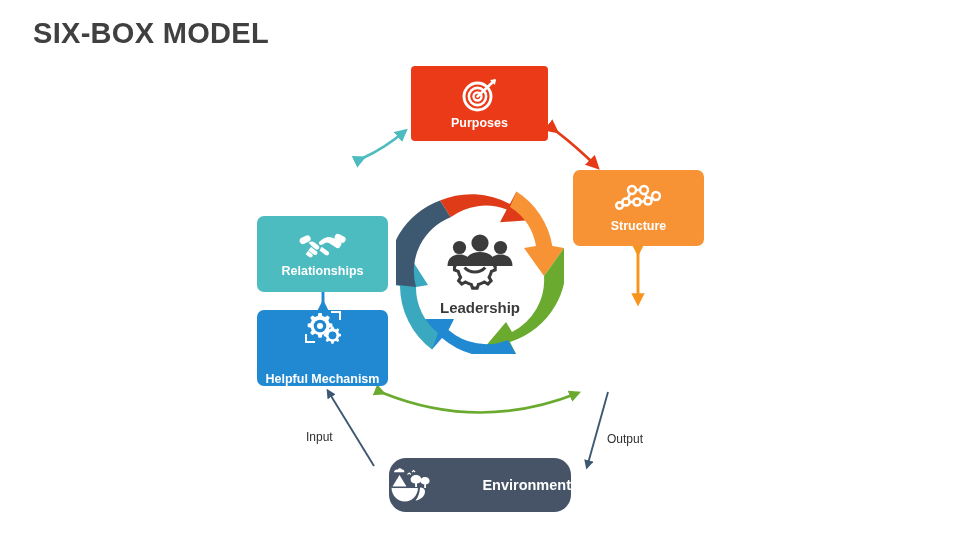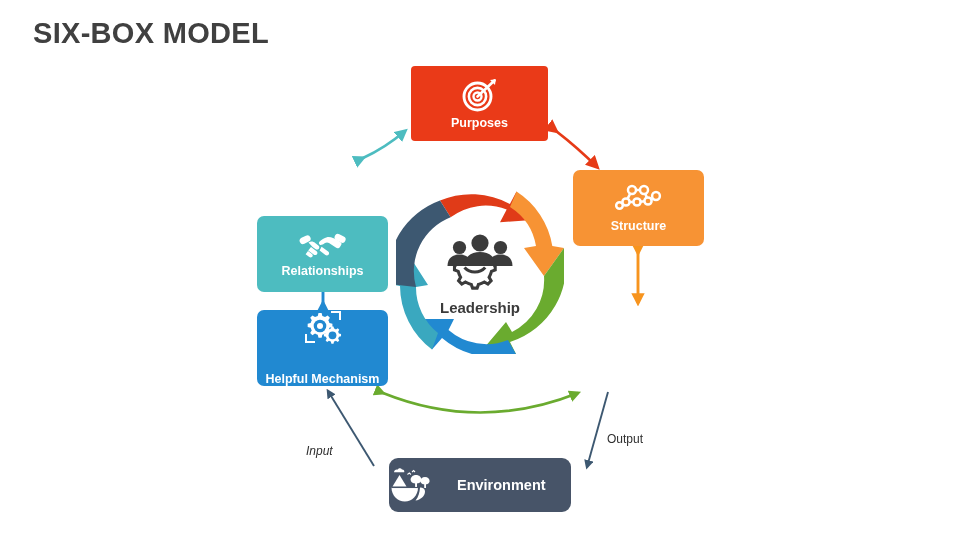--- a/index.html
+++ b/index.html
@@ -27,40 +27,40 @@
     text-align:center;white-space:nowrap;margin-top:4px;
   }
 
   #node-purposes   {left:411px;top:66px; width:137px;height:75px;background:#ea3a18;}
   #node-structure  {left:573px;top:170px;width:131px;height:76px;background:#f79334;border-radius:7px;}
   #node-rewards    {left:573px;top:310px;width:131px;height:76px;background:#6aab2f;border-radius:5px;}
   #node-helpful    {left:257px;top:310px;width:131px;height:76px;background:#2189d1;border-radius:7px;justify-content:space-between;}
   #node-relationships{left:257px;top:170px;width:131px;height:76px;background:#4dbcc0;border-radius:7px;margin-top:46px;}
 
   #node-environment{
-    left:389px;top:458px;width:182px;height:54px;background:#475468;border-radius:9px;
-    flex-direction:row;justify-content:flex-start;gap:22px;
+    left:389px;top:458px;width:182px;height:54px;background:#475468;border-radius:17px;
+    flex-direction:row;justify-content:space-between;gap:22px;
   }
   #node-environment .lbl{margin-top:0;font-size:14.5px;}
 
   
   #center-ring{position:absolute;left:396px;top:186px;width:168px;height:168px;}
   #leadership-icon{position:absolute;left:444px;top:232px;width:72px;height:60px;}
   #leadership-label{
     position:absolute;left:396px;top:299px;width:168px;text-align:center;
     font-size:15px;font-weight:bold;color:#3b3b3b;
   }
 
   
   #connectors{position:absolute;left:0;top:0;width:960px;height:540px;}
 
   .edge-label{
     position:absolute;font-size:12px;color:#2f2f2f;white-space:nowrap;
   }
-  #label-input {left:306px;top:444px;font-style:italic;}
+  #label-input {left:306px;top:430px;}
   #label-output{left:607px;top:432px;}
 </style>
 </head>
 <body>
 
 <div id="stage">
 
   <div class="page-title">SIX-BOX MODEL</div>
 
   <svg id="connectors" viewBox="0 0 960 540">

